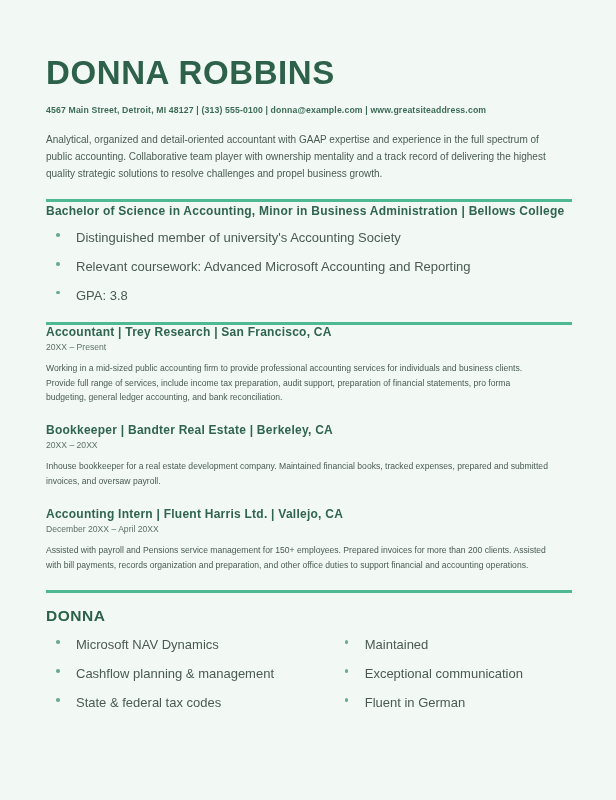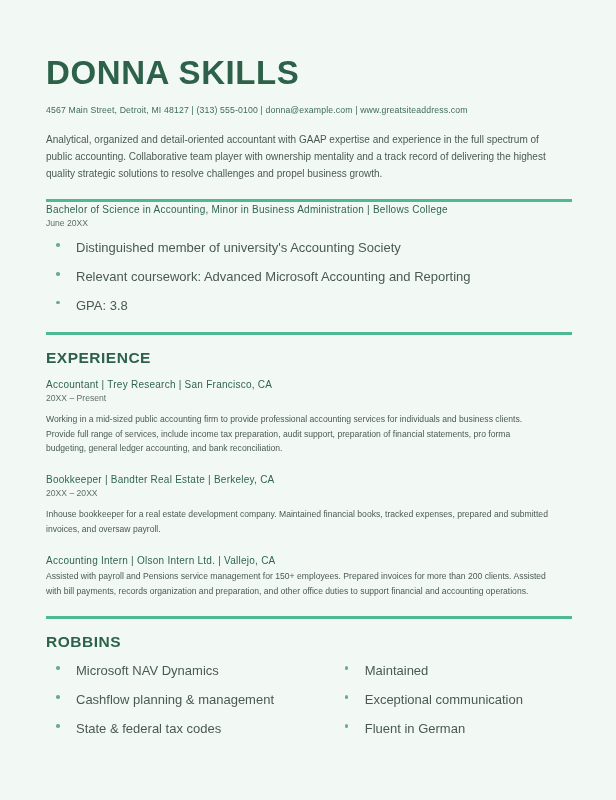--- a/index.html
+++ b/index.html
@@ -28,21 +28,21 @@
     font-size: 33px;
     font-weight: bold;
     letter-spacing: 0.6px;
     color: #2d6149;
     line-height: 1.05;
     margin: 0 0 14px 0;
   }
 
   .contact {
     font-size: 8.7px;
-    font-weight: normal;
+    font-weight: bold;
     color: #3c6b55;
     letter-spacing: 0.15px;
     margin: 0 0 16px 0;
   }
 
   .summary {
     font-size: 10px;
     line-height: 1.72;
     color: #4a5a52;
     margin: 0;
@@ -63,22 +63,22 @@
     font-weight: bold;
     color: #2d6149;
     letter-spacing: 0.5px;
     margin: 14px 0 12px 0;
   }
 
   
   .entry { margin-bottom: 2px; }
 
   .entry-heading {
-    font-size: 10px;
-    font-weight: normal;
+    font-size: 12px;
+    font-weight: bold;
     color: #2f6450;
     letter-spacing: 0.25px;
     margin: 0 0 3px 0;
   }
 
   .entry-date {
     font-size: 8.6px;
     color: #5d6f66;
     margin: 0 0 9px 0;
   }
@@ -128,69 +128,68 @@
   .skills-col.right { padding-left: 8px; }
 
   .education-block { margin-top: 2px; }
   .edu-bullets { margin-top: 12px; }
 </style>
 </head>
 <body>
 
 <div class="page">
 
-  <h1 class="name">DONNA SKILLS</h1>
+  <h1 class="name">DONNA ROBBINS</h1>
 
   <div class="contact">4567 Main Street, Detroit, MI 48127 | (313) 555-0100 | donna@example.com | www.greatsiteaddress.com</div>
 
   <p class="summary">Analytical, organized and detail-oriented accountant with GAAP expertise and experience in the full spectrum of public accounting. Collaborative team player with ownership mentality and a track record of delivering the highest quality strategic solutions to resolve challenges and propel business growth.</p>
 
   <div class="divider"></div>
 
   <section>
 
     <div class="education-block">
       <div class="entry-heading">Bachelor of Science in Accounting, Minor in Business Administration | Bellows College</div>
-      <div class="entry-date">June 20XX</div>
 
       <ul class="bullets edu-bullets">
         <li>Distinguished member of university's Accounting Society</li>
         <li>Relevant coursework: Advanced Microsoft Accounting and Reporting</li>
         <li>GPA: 3.8</li>
       </ul>
     </div>
   </section>
 
   <div class="divider"></div>
 
   <section>
-    <h2 class="section-title">EXPERIENCE</h2>
 
     <div class="entry">
       <div class="entry-heading">Accountant | Trey Research | San Francisco, CA</div>
       <div class="entry-date">20XX – Present</div>
       <p class="entry-desc">Working in a mid-sized public accounting firm to provide professional accounting services for individuals and business clients. Provide full range of services, include income tax preparation, audit support, preparation of financial statements, pro forma budgeting, general ledger accounting, and bank reconciliation.</p>
     </div>
 
     <div class="entry">
       <div class="entry-heading">Bookkeeper | Bandter Real Estate | Berkeley, CA</div>
       <div class="entry-date">20XX – 20XX</div>
       <p class="entry-desc">Inhouse bookkeeper for a real estate development company. Maintained financial books, tracked expenses, prepared and submitted invoices, and oversaw payroll.</p>
     </div>
 
     <div class="entry">
-      <div class="entry-heading">Accounting Intern | Olson Intern Ltd. | Vallejo, CA</div>
+      <div class="entry-heading">Accounting Intern | Fluent Harris Ltd. | Vallejo, CA</div>
+      <div class="entry-date">December 20XX – April 20XX</div>
       <p class="entry-desc">Assisted with payroll and Pensions service management for 150+ employees. Prepared invoices for more than 200 clients. Assisted with bill payments, records organization and preparation, and other office duties to support financial and accounting operations.</p>
     </div>
   </section>
 
   <div class="divider"></div>
 
   <section>
-    <h2 class="section-title">ROBBINS</h2>
+    <h2 class="section-title">DONNA</h2>
 
     <div class="skills-grid">
       <div class="skills-col left">
         <ul class="bullets">
           <li>Microsoft NAV Dynamics</li>
           <li>Cashflow planning &amp; management</li>
           <li>State &amp; federal tax codes</li>
         </ul>
       </div>
       <div class="skills-col right">

